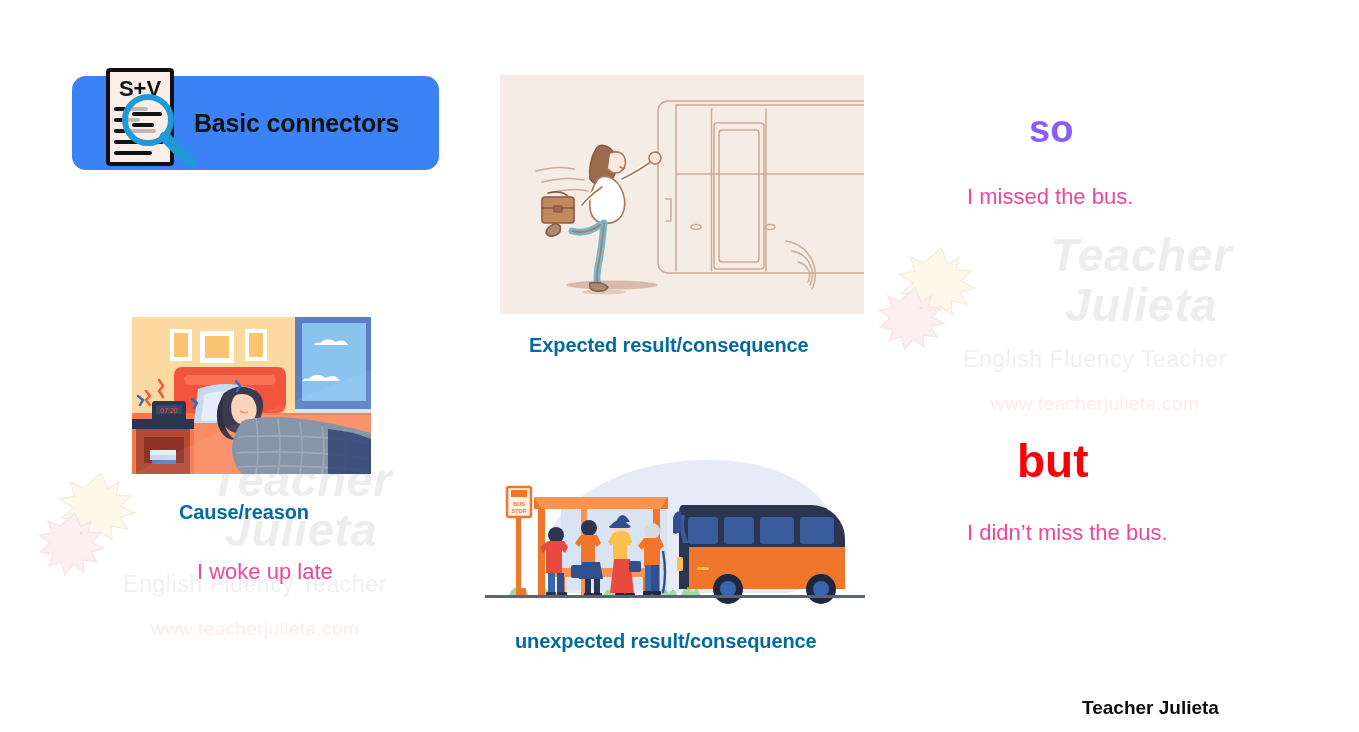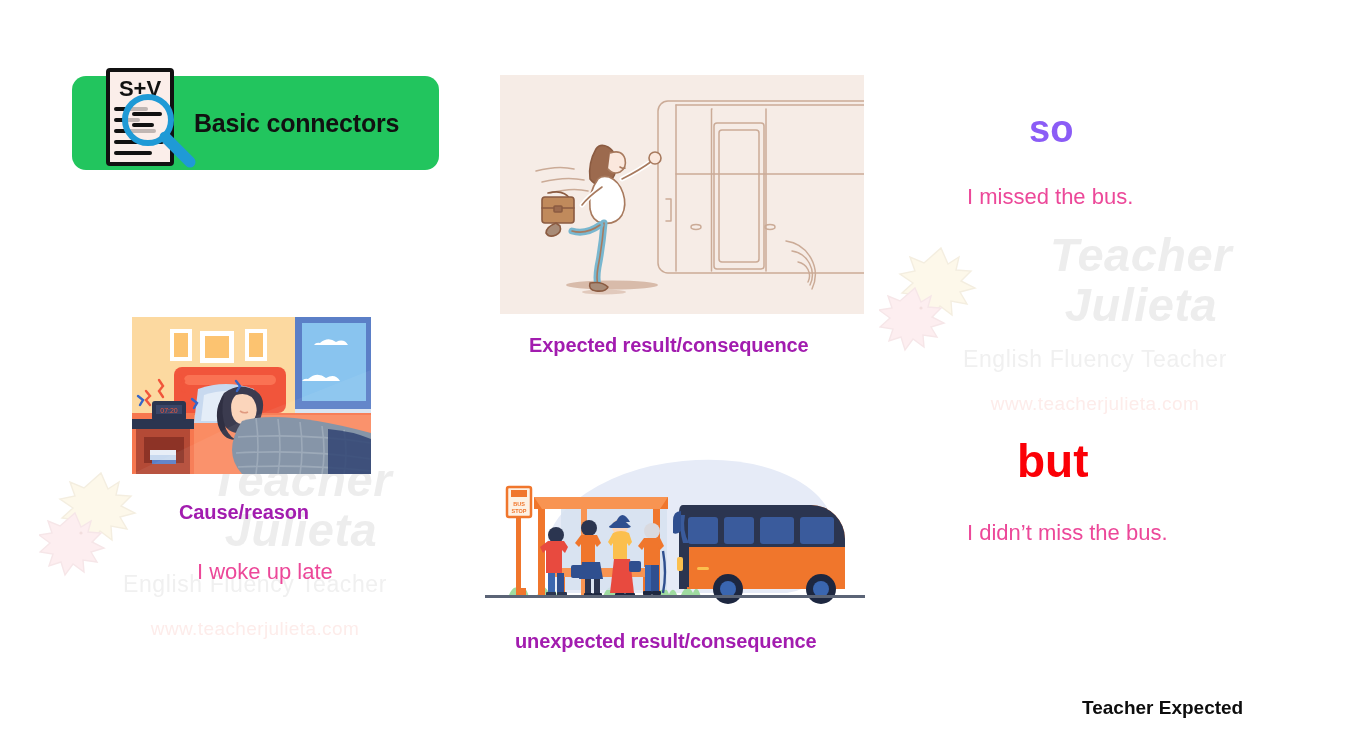--- a/index.html
+++ b/index.html
@@ -62,21 +62,21 @@
   #watermark-left  { left: 35px;  top: 455px; }
   #watermark-right { left: 875px; top: 230px; }
 
   
   #header-badge {
     position: absolute;
     left: 72px;
     top: 76px;
     width: 367px;
     height: 94px;
-    background: #22c55e;
+    background: #3b82f6;
     border-radius: 14px;
     display: flex;
     align-items: center;
   }
   #doc-search-icon {
     position: absolute;
     left: 20px;
     top: -12px;
     width: 118px;
     height: 112px;
@@ -105,21 +105,21 @@
     left: 485px; top: 443px;
     width: 380px; height: 167px;
     background: #ffffff;
   }
 
   
   .caption-bold {
     position: absolute;
     font-size: 20px;
     font-weight: bold;
-    color: #a21caf;
+    color: #0369a1;
     letter-spacing: -.1px;
     white-space: nowrap;
   }
   .caption-plain {
     position: absolute;
     font-size: 22px;
     color: #ec4899;
     white-space: nowrap;
   }
   #caption-expected   { left: 529px; top: 334px; }
@@ -442,15 +442,15 @@
     </svg>
   </div>
   <div class="caption-bold" id="caption-unexpected">unexpected result/consequence</div>
 
   <div class="connector" id="connector-so">so</div>
   <div class="caption-plain" id="text-so-sentence">I missed the bus.</div>
 
   <div class="connector" id="connector-but">but</div>
   <div class="caption-plain" id="text-but-sentence">I didn’t miss the bus.</div>
 
-  <div id="footer-credit">Teacher Expected</div>
+  <div id="footer-credit">Teacher Julieta</div>
 
 </div>
 
 </body></html>

